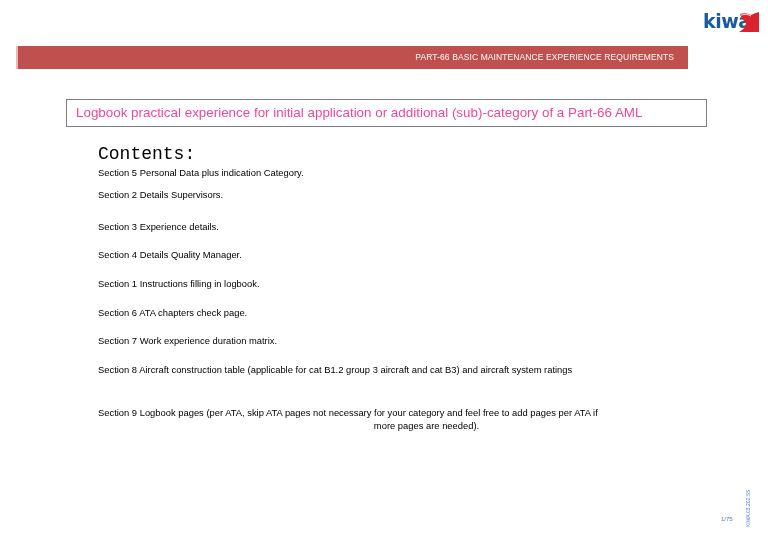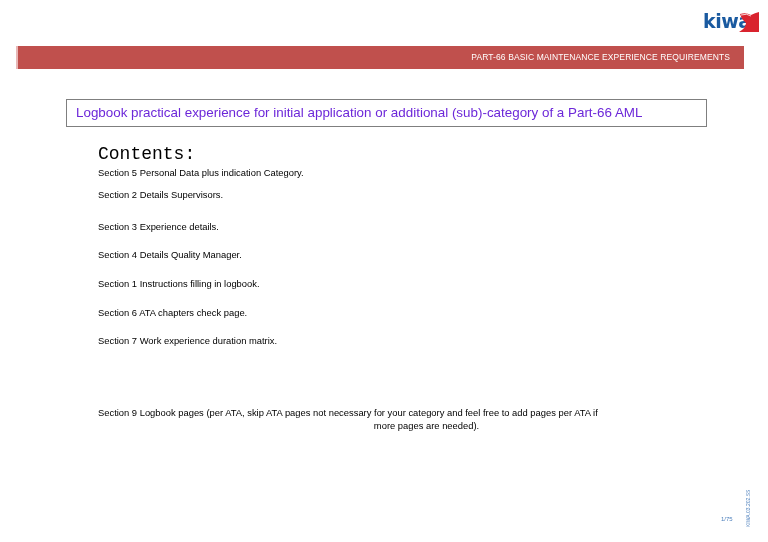--- a/index.html
+++ b/index.html
@@ -1,23 +1,23 @@
 <!DOCTYPE html>
 <html><head>
 <meta charset="utf-8">
 <style>
   html, body { margin:0; padding:0; background:#ffffff; }
   body { width:768px; height:542px; position:relative; overflow:hidden; font-family:"Liberation Sans", sans-serif; color:#000; }
   .logo { position:absolute; left:703px; top:10px; width:56px; height:24px; }
   .logo-text { position:absolute; left:0; top:0; font-family:"DejaVu Sans", sans-serif; font-weight:bold; font-size:19px; color:#1a5aa0; letter-spacing:-0.5px; line-height:22px; }
   .logo-flag { position:absolute; left:33px; top:1px; width:24px; height:22px; }
-  .header-bar { position:absolute; left:16px; top:46px; width:728px; height:23px; background:#c0504d; border-left:2px solid #e8b7b6; box-sizing:border-box; }
+  .header-bar { position:absolute; left:16px; top:46px; width:672px; height:23px; background:#c0504d; border-left:2px solid #e8b7b6; box-sizing:border-box; }
   .header-title { position:absolute; right:14px; top:0; line-height:23px; font-family:"Liberation Sans", sans-serif; font-size:8.5px; color:#ffffff; letter-spacing:0.1px; }
   .title-box { position:absolute; left:66px; top:99px; width:641px; height:28px; border:1px solid #7f7f7f; box-sizing:border-box; }
-  .title-text { position:absolute; left:9px; top:0; line-height:26px; font-size:13.4px; color:#6d28d9; white-space:nowrap; }
+  .title-text { position:absolute; left:9px; top:0; line-height:26px; font-size:13.4px; color:#ec4899; white-space:nowrap; }
   .contents-heading { position:absolute; left:98px; top:144px; font-size:18px; line-height:20px;font-family:Liberation Mono, monospace; }
   .toc { position:absolute; left:98px; top:166px; width:610px; font-size:9.4px; line-height:13px; }
   .toc-item { position:absolute; left:0; width:610px; }
   .toc-item .cont { display:block; padding-left:0; }
   .toc-item .indent { padding-left:47px;text-align:center; }
   .page-num { position:absolute; left:721px; top:516px; font-size:6px; color:#4f81bd; }
   .doc-code { position:absolute; left:745px; top:488px; width:40px; font-size:5px; color:#4f81bd; transform:rotate(-90deg); transform-origin:0 0; top:527px; white-space:nowrap; }
 </style>
 </head>
 <body>
@@ -56,20 +56,21 @@
   <div class="toc-item" style="top:111px">
     <span>Section 1 Instructions filling in logbook.</span>
   </div>
   <div class="toc-item" style="top:140px">
     <span>Section 6 ATA chapters check page.</span>
   </div>
   <div class="toc-item" style="top:168px">
     <span>Section 7 Work experience duration matrix.</span>
   </div>
   <div class="toc-item" style="top:197px">
+    <span class="cont">Section 8 Aircraft construction table (applicable for cat B1.2 group 3 aircraft and cat B3) and aircraft system ratings</span>
   </div>
   <div class="toc-item" style="top:240px">
     <span class="cont">Section 9 Logbook pages (per ATA, skip ATA pages not necessary for your category and feel free to add pages per ATA if</span>
     <span class="cont indent">more pages are needed).</span>
   </div>
 </div>
 
 <div class="page-num">1/75</div>
 <div class="doc-code">KIWA.03.202.SS</div>
 

